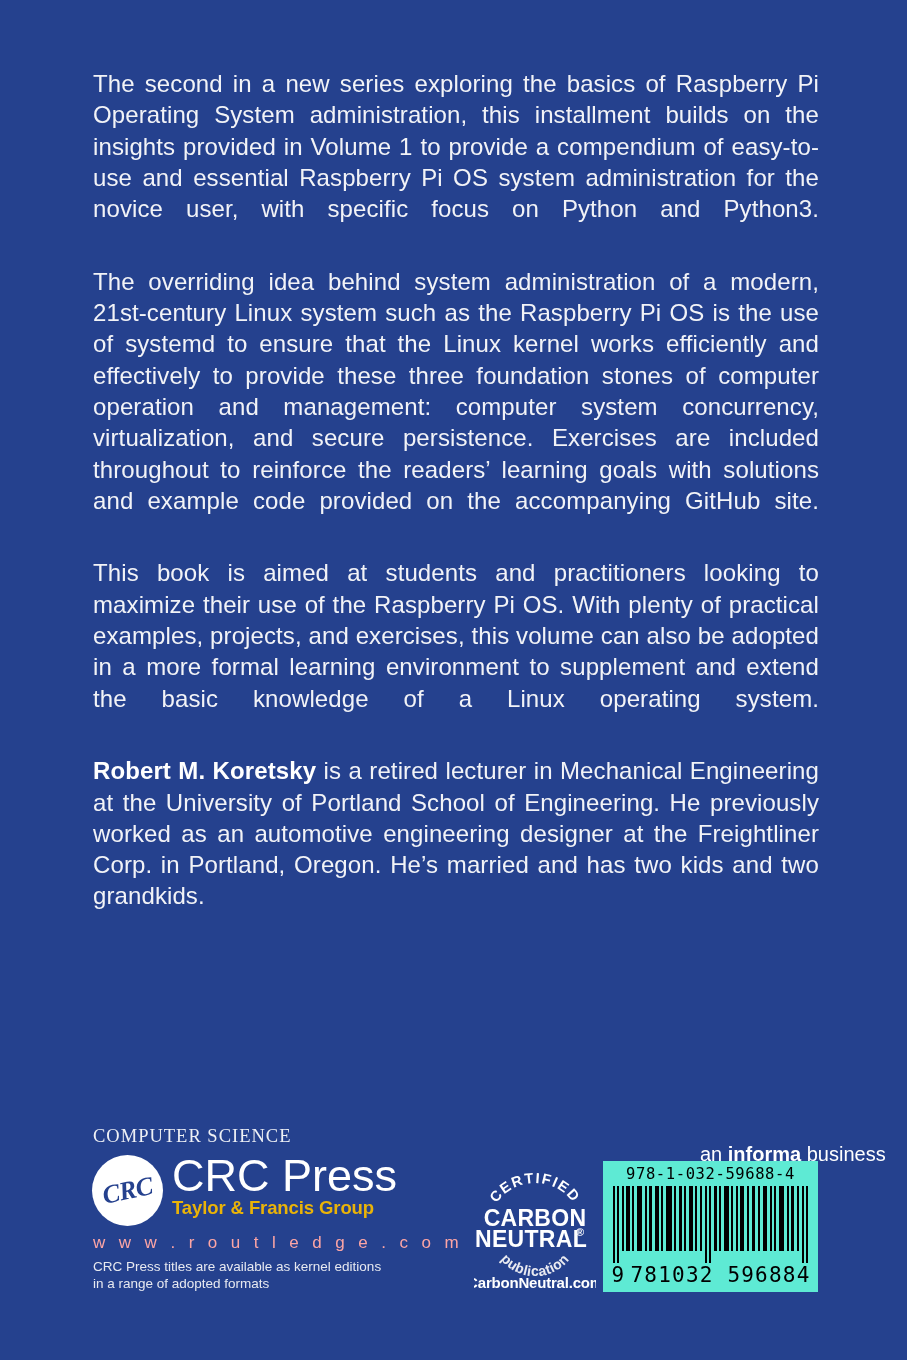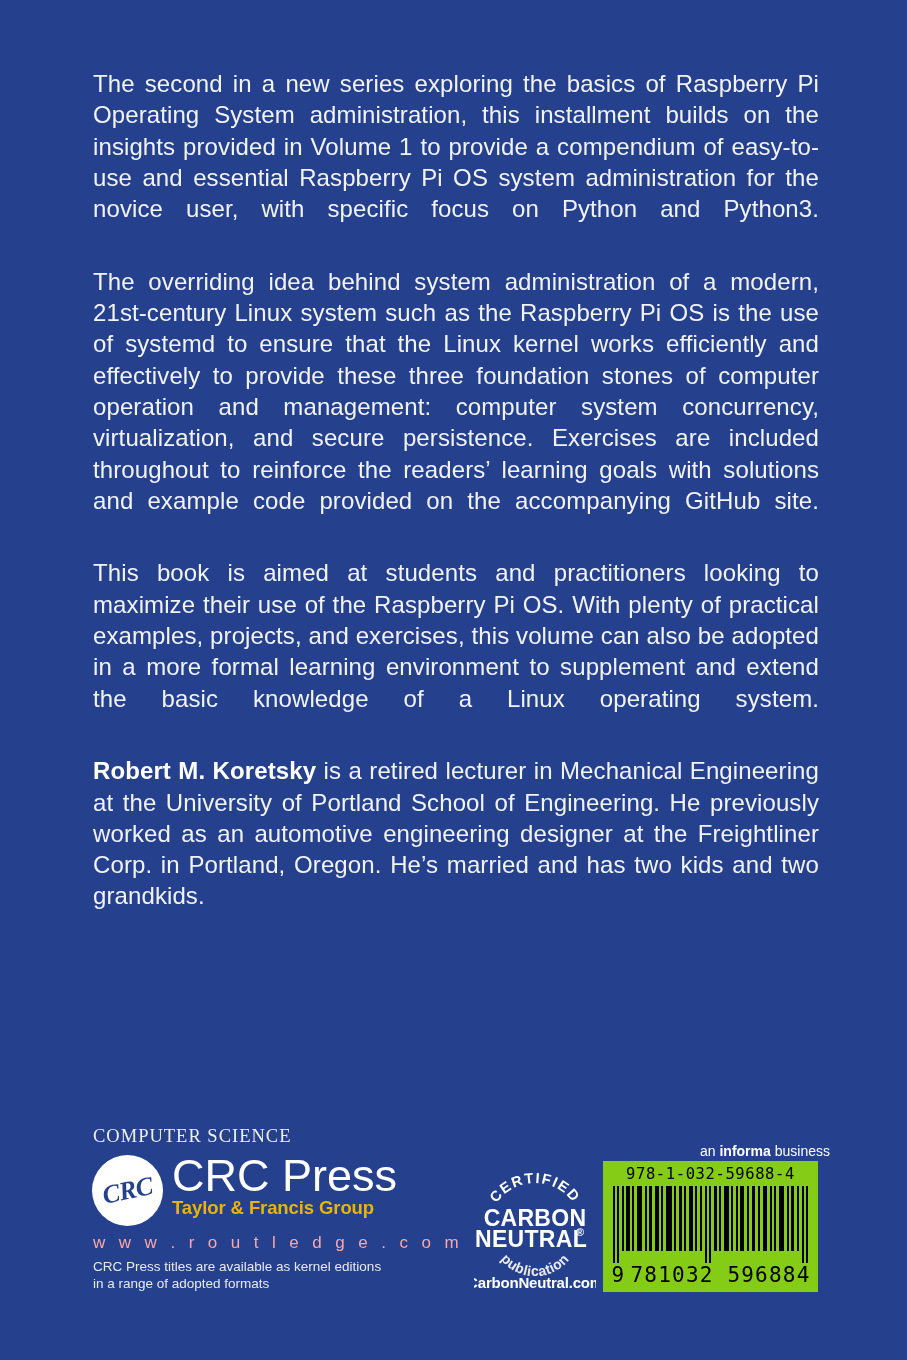--- a/index.html
+++ b/index.html
@@ -145,32 +145,32 @@
     color: #ffffff;
   }
   .carbon svg { display: block; }
 
   
   .informa {
     position: absolute;
     left: 700px;
     top: 1143px;
     color: #ffffff;
-    font-size: 14px;
+    font-size: 20px;
     white-space: nowrap;
   }
   .informa b { font-weight: bold; }
 
   .barcode-box {
     position: absolute;
     left: 603px;
     top: 1161px;
     width: 215px;
     height: 131px;
-    background: #84cc16;
+    background: #5eead4;
     box-sizing: border-box;
     padding: 4px 5px 10px 5px;
   }
   .barcode-isbn {
     text-align: center;
     color: #000000;
     font-family: "DejaVu Sans Mono", monospace;
     font-size: 15.5px;
     letter-spacing: 0.6px;
     line-height: 19px;

